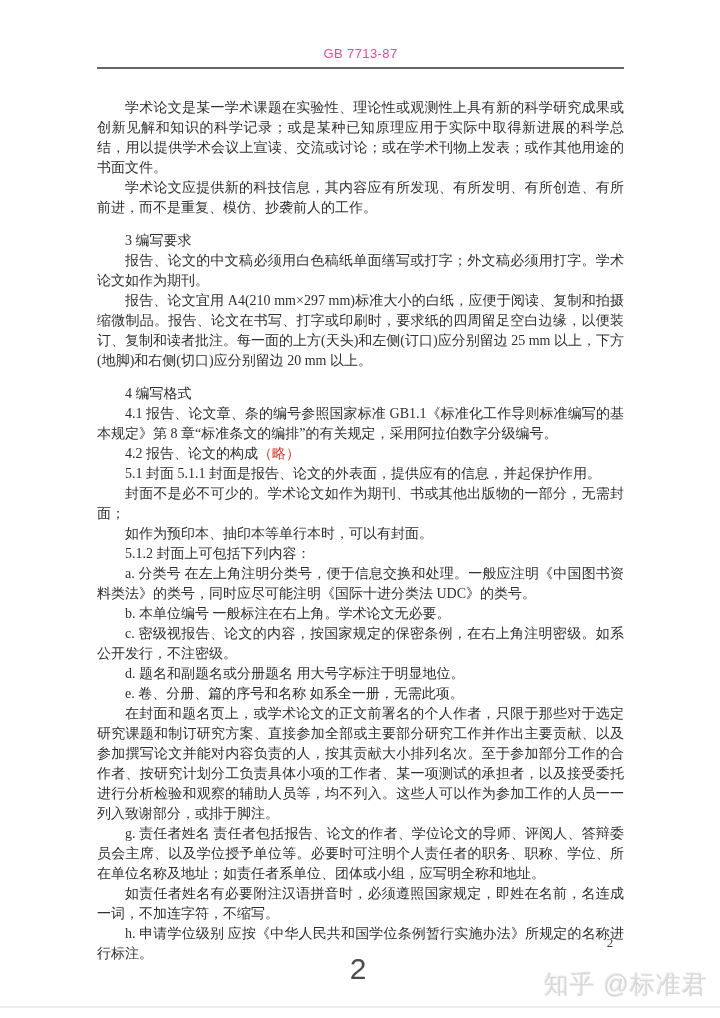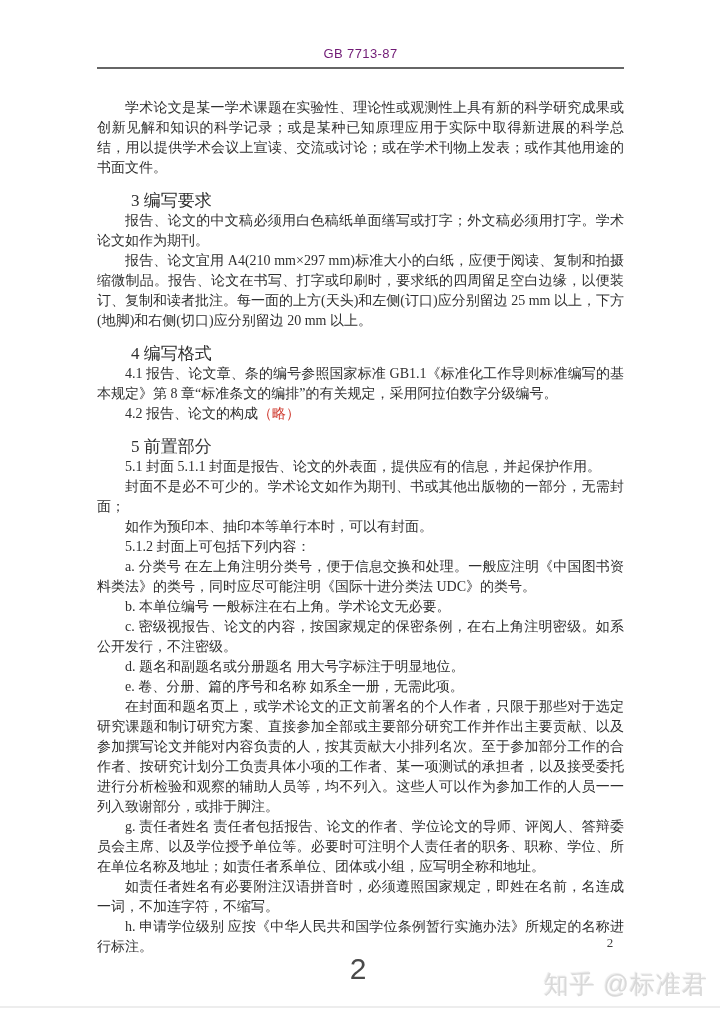--- a/index.html
+++ b/index.html
@@ -19,38 +19,38 @@
     position: absolute;
     left: 97px;
     top: 46px;
     width: 527px;
   }
   .doc-header {
     text-align: center;
     font-family: "Liberation Sans", "DejaVu Sans", sans-serif;
     font-size: 13px;
     letter-spacing: 0.4px;
-    color: #701a75;
+    color: #ec4899;
     padding-bottom: 6px;
     border-bottom: 2px solid #666666;
   }
   .doc-body {
     margin-top: 29px;
     font-size: 14px;
     line-height: 20px;
     text-align: justify;
     color: #2f2f2f;
   }
   .doc-body p.para {
     margin: 0;
     text-indent: 2em;
   }
   .doc-body h2.sec-heading {
     margin: 13px 0 0 0;
-    font-size: 17px;
+    font-size: 14px;
     font-weight: normal;
     line-height: 20px;
     text-indent: 2em;
     color: #2f2f2f;
   }
   .note-red {
     
   }
   .doc-page-number {
     position: absolute;
@@ -95,27 +95,27 @@
 <body>
 
 <div class="page">
 
   <div class="content">
     <div class="doc-header">GB 7713-87</div>
 
     <div class="doc-body">
 
     <p class="para">学术论文是某一学术课题在实验性、理论性或观测性上具有新的科学研究成果或创新见解和知识的科学记录；或是某种已知原理应用于实际中取得新进展的科学总结，用以提供学术会议上宣读、交流或讨论；或在学术刊物上发表；或作其他用途的书面文件。</p>
+        <p class="para">学术论文应提供新的科技信息，其内容应有所发现、有所发明、有所创造、有所前进，而不是重复、模仿、抄袭前人的工作。</p>
         <h2 class="sec-heading">3 编写要求</h2>
         <p class="para">报告、论文的中文稿必须用白色稿纸单面缮写或打字；外文稿必须用打字。学术论文如作为期刊。</p>
         <p class="para">报告、论文宜用 A4(210 mm×297 mm)标准大小的白纸，应便于阅读、复制和拍摄缩微制品。报告、论文在书写、打字或印刷时，要求纸的四周留足空白边缘，以便装订、复制和读者批注。每一面的上方(天头)和左侧(订口)应分别留边 25 mm 以上，下方(地脚)和右侧(切口)应分别留边 20 mm 以上。</p>
         <h2 class="sec-heading">4 编写格式</h2>
         <p class="para">4.1 报告、论文章、条的编号参照国家标准 GB1.1《标准化工作导则标准编写的基本规定》第 8 章“标准条文的编排”的有关规定，采用阿拉伯数字分级编号。</p>
         <p class="para"><span>4.2 报告、论文的构成</span><span class="note-red" style="color: rgb(207, 59, 48);">（略）</span></p>
-        <h2 class="sec-heading">5 前置部分</h2>
         <p class="para">5.1 封面 5.1.1 封面是报告、论文的外表面，提供应有的信息，并起保护作用。</p>
         <p class="para">封面不是必不可少的。学术论文如作为期刊、书或其他出版物的一部分，无需封面；</p>
         <p class="para">如作为预印本、抽印本等单行本时，可以有封面。</p>
         <p class="para">5.1.2 封面上可包括下列内容：</p>
         <p class="para">a. 分类号 在左上角注明分类号，便于信息交换和处理。一般应注明《中国图书资料类法》的类号，同时应尽可能注明《国际十进分类法 UDC》的类号。</p>
         <p class="para">b. 本单位编号 一般标注在右上角。学术论文无必要。</p>
         <p class="para">c. 密级视报告、论文的内容，按国家规定的保密条例，在右上角注明密级。如系公开发行，不注密级。</p>
         <p class="para">d. 题名和副题名或分册题名 用大号字标注于明显地位。</p>
         <p class="para">e. 卷、分册、篇的序号和名称 如系全一册，无需此项。</p>
         <p class="para">在封面和题名页上，或学术论文的正文前署名的个人作者，只限于那些对于选定研究课题和制订研究方案、直接参加全部或主要部分研究工作并作出主要贡献、以及参加撰写论文并能对内容负责的人，按其贡献大小排列名次。至于参加部分工作的合作者、按研究计划分工负责具体小项的工作者、某一项测试的承担者，以及接受委托进行分析检验和观察的辅助人员等，均不列入。这些人可以作为参加工作的人员一一列入致谢部分，或排于脚注。</p>

